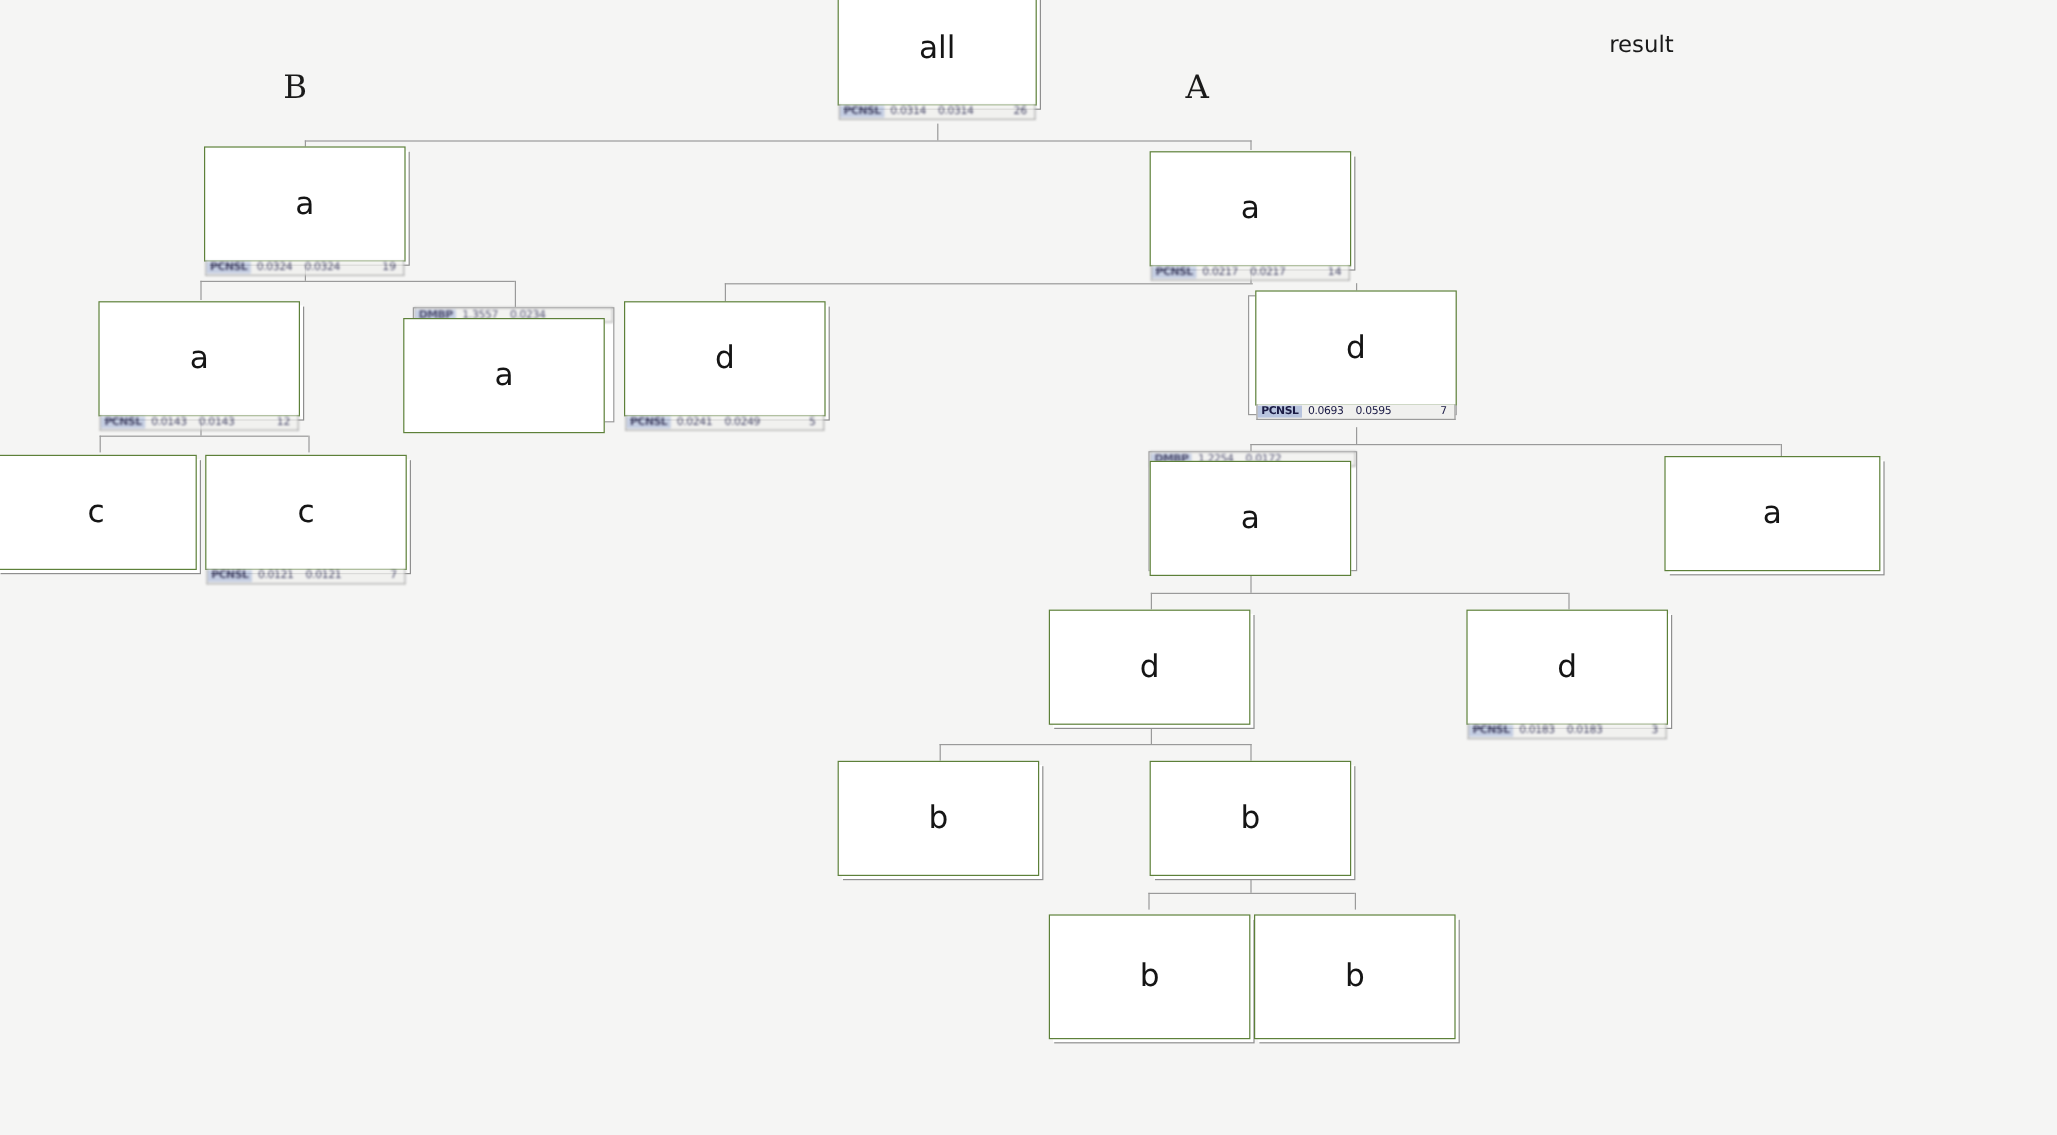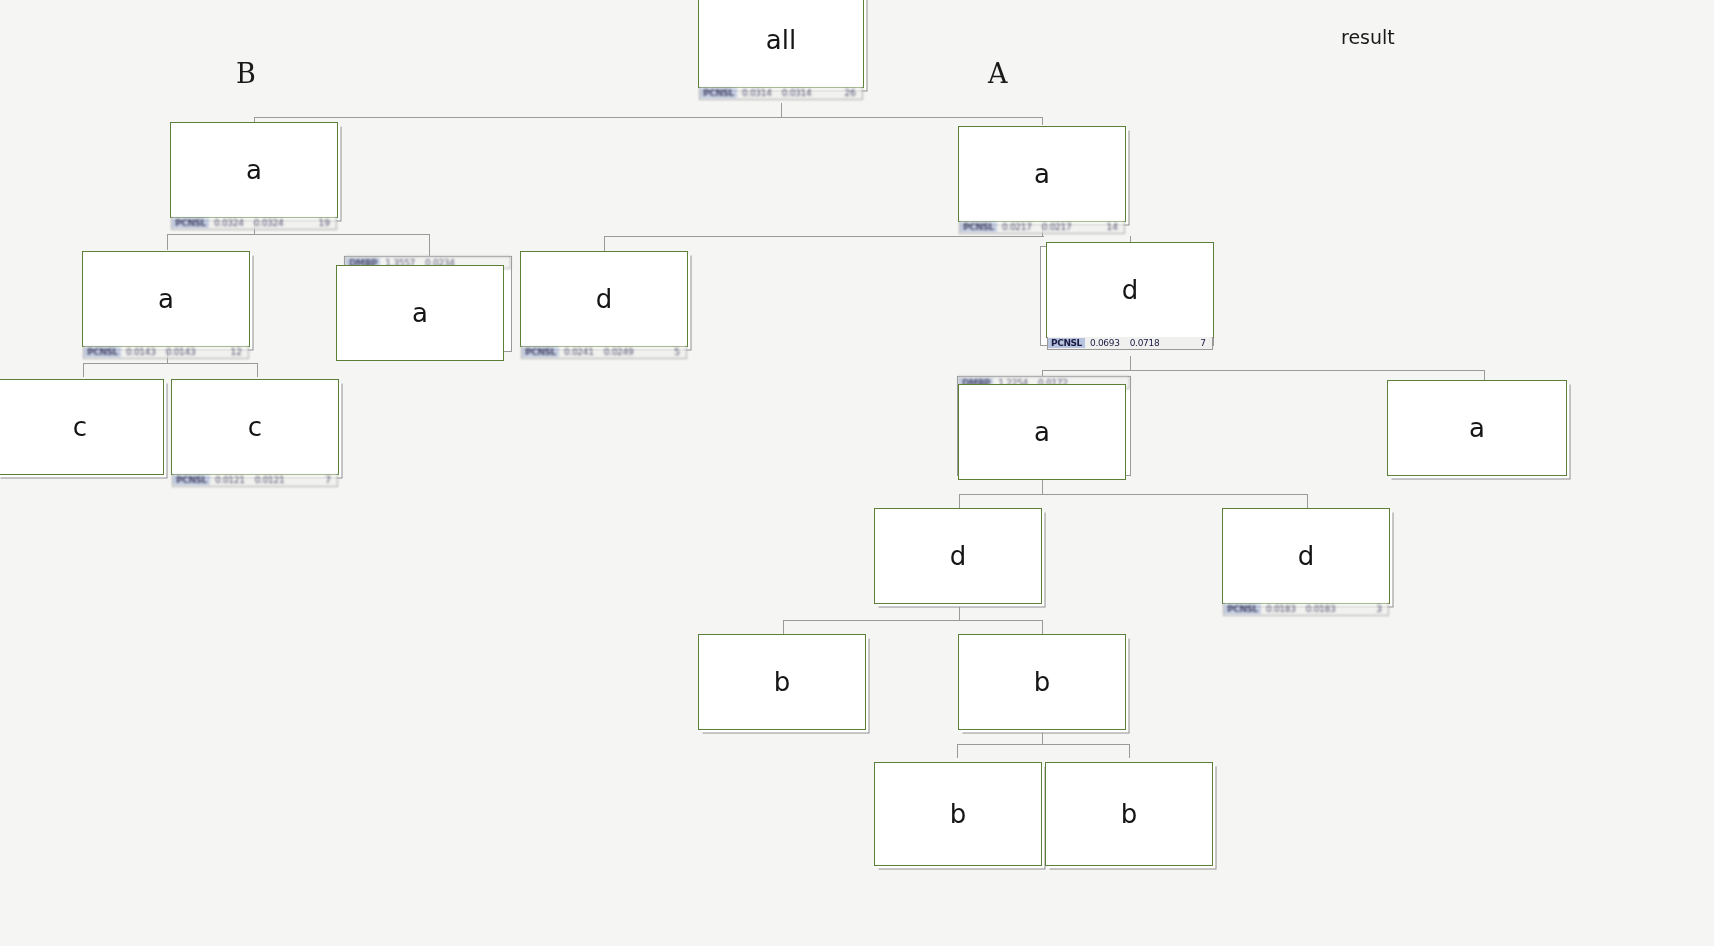--- a/index.html
+++ b/index.html
@@ -230,21 +230,21 @@
     </div>
   </div>
 
   <div class="ghost" style="left:1040px; top:246px; width:174px; height:100px;"></div>
 
   <div class="node" style="left:1046px; top:242px; width:168px; height:96px; box-shadow:none;">
     <span class="letter">d</span>
     <div class="footer">
       <span class="f-label">PCNSL</span>
       <span class="f-val">0.0693</span>
-      <span class="f-val">0.0718</span>
+      <span class="f-val">0.0595</span>
       <span class="f-n">7</span>
     </div>
   </div>
 
   <div class="ghost" style="left:957px; top:376px; width:174px; height:100px;">
     <div class="footer blur" style="top:-1px; bottom:auto; border-top:1px solid #9a9a9a;">
       <span class="f-label">DMBP</span>
       <span class="f-val">1.2254</span>
       <span class="f-val">0.0172</span>
     </div>

